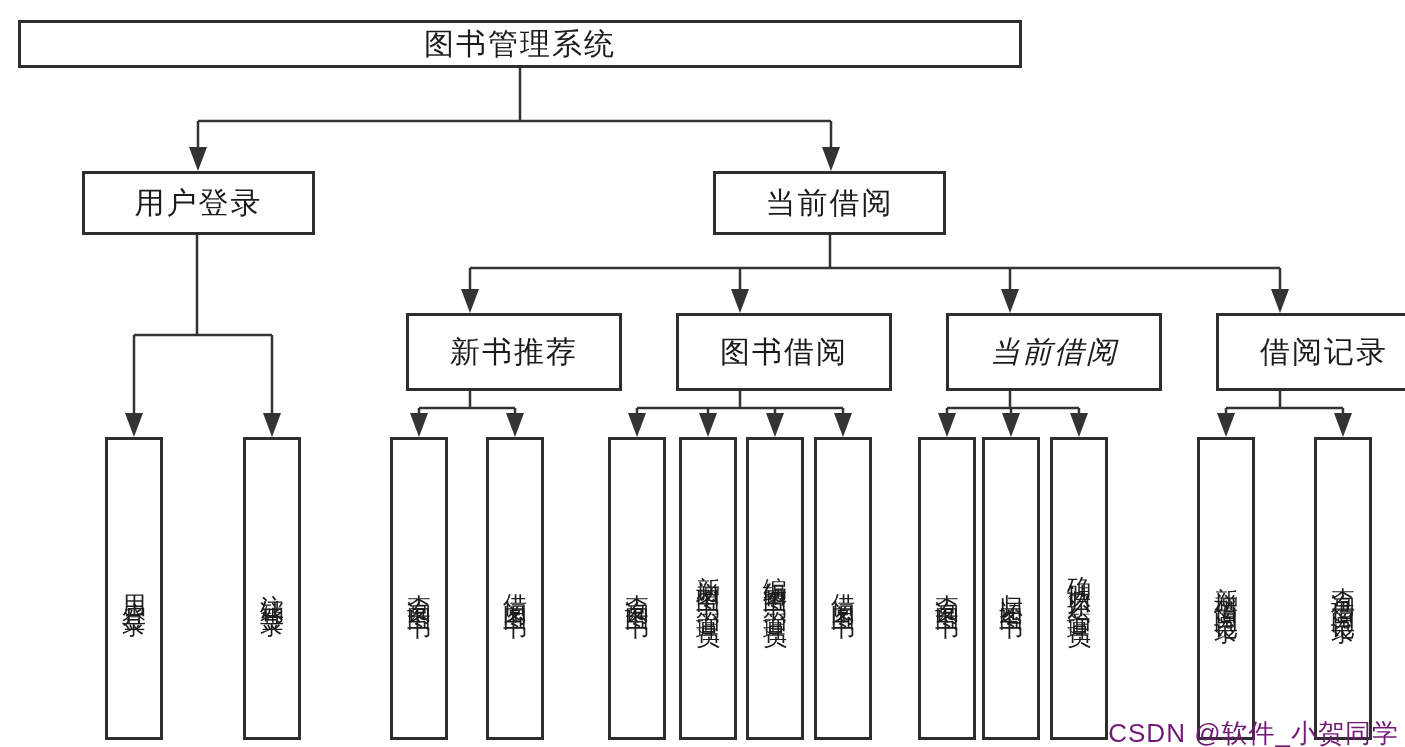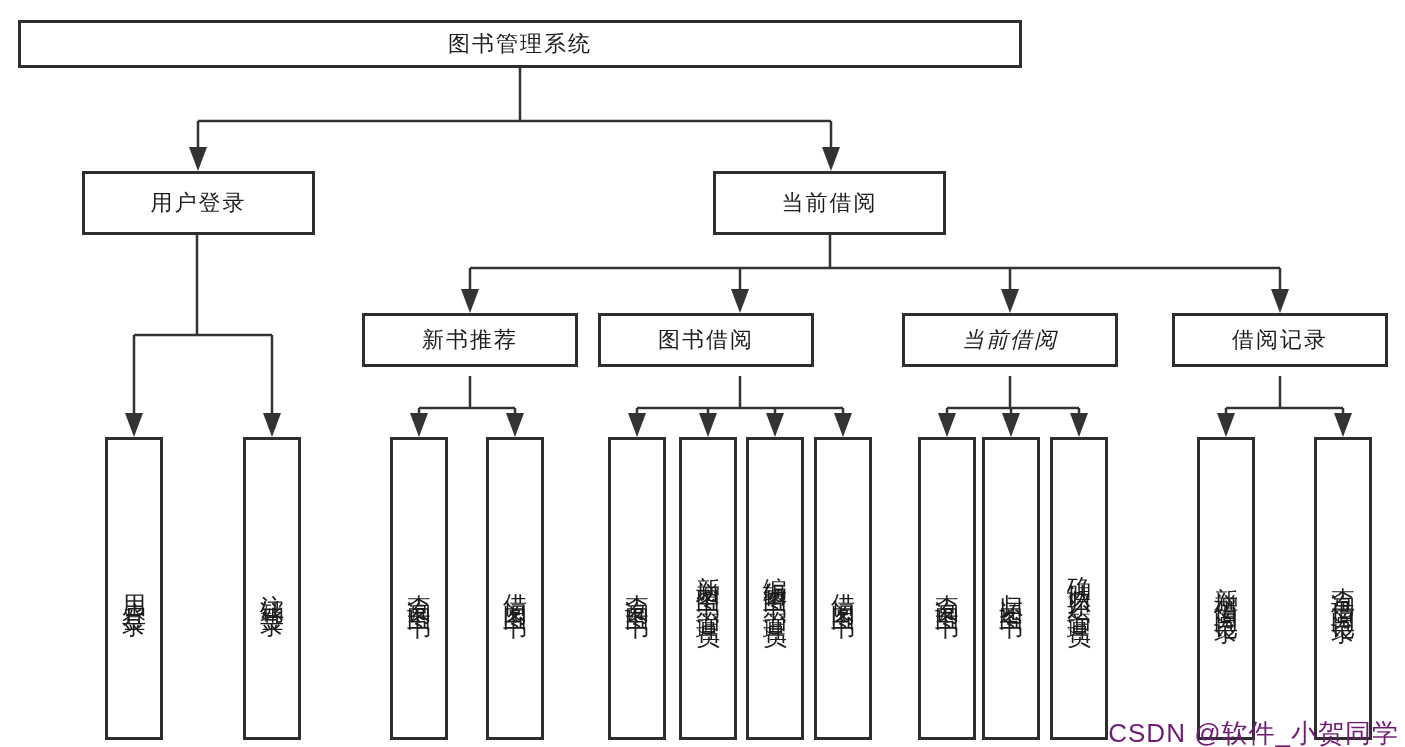--- a/index.html
+++ b/index.html
@@ -5,26 +5,26 @@
   html,body{margin:0;padding:0;background:#ffffff;}
   .canvas{
     position:relative;width:1405px;height:747px;background:#ffffff;
     font-family:"Liberation Sans","DejaVu Sans",sans-serif;overflow:hidden;
   }
   .connectors{position:absolute;left:0;top:0;z-index:1;}
   .box{
     position:absolute;box-sizing:border-box;border:3px solid #2e2e2e;background:#ffffff;
     display:flex;align-items:center;justify-content:center;color:#1c1c1c;z-index:2;
   }
-  .h-label{font-size:22px;letter-spacing:2px;white-space:nowrap;}
+  .h-label{font-size:30px;letter-spacing:2px;white-space:nowrap;}
   .root{left:18px;top:20px;width:1004px;height:48px;}
   .l2a{left:82px;top:171px;width:233px;height:64px;}
   .l2b{left:713px;top:171px;width:233px;height:64px;}
-  .l3{top:313px;width:216px;height:54px;}
-  .l3a{left:362px;}.l3b{left:598px;}.l3c{left:902px;font-style:italic;}.l3d{left:1172px;text-align:center;}
+  .l3{top:313px;width:216px;height:78px;margin-left:44px;}
+  .l3a{left:362px;}.l3b{left:632px;}.l3c{left:902px;font-style:italic;}.l3d{left:1172px;text-align:center;}
   .leaf{
     top:437px;width:58px;height:303px;
     writing-mode:vertical-lr;text-orientation:mixed;
     font-size:24px;letter-spacing:7px;line-height:1;white-space:nowrap;
   }
   .f1{left:105px}.f2{left:243px}.f3{left:390px}.f4{left:486px}
   .f5{left:608px}.f6{left:679px}.f7{left:746px}.f8{left:814px}
   .f9{left:918px}.f10{left:982px}.f11{left:1050px}
   .f12{left:1197px}.f13{left:1314px}
   .watermark{

